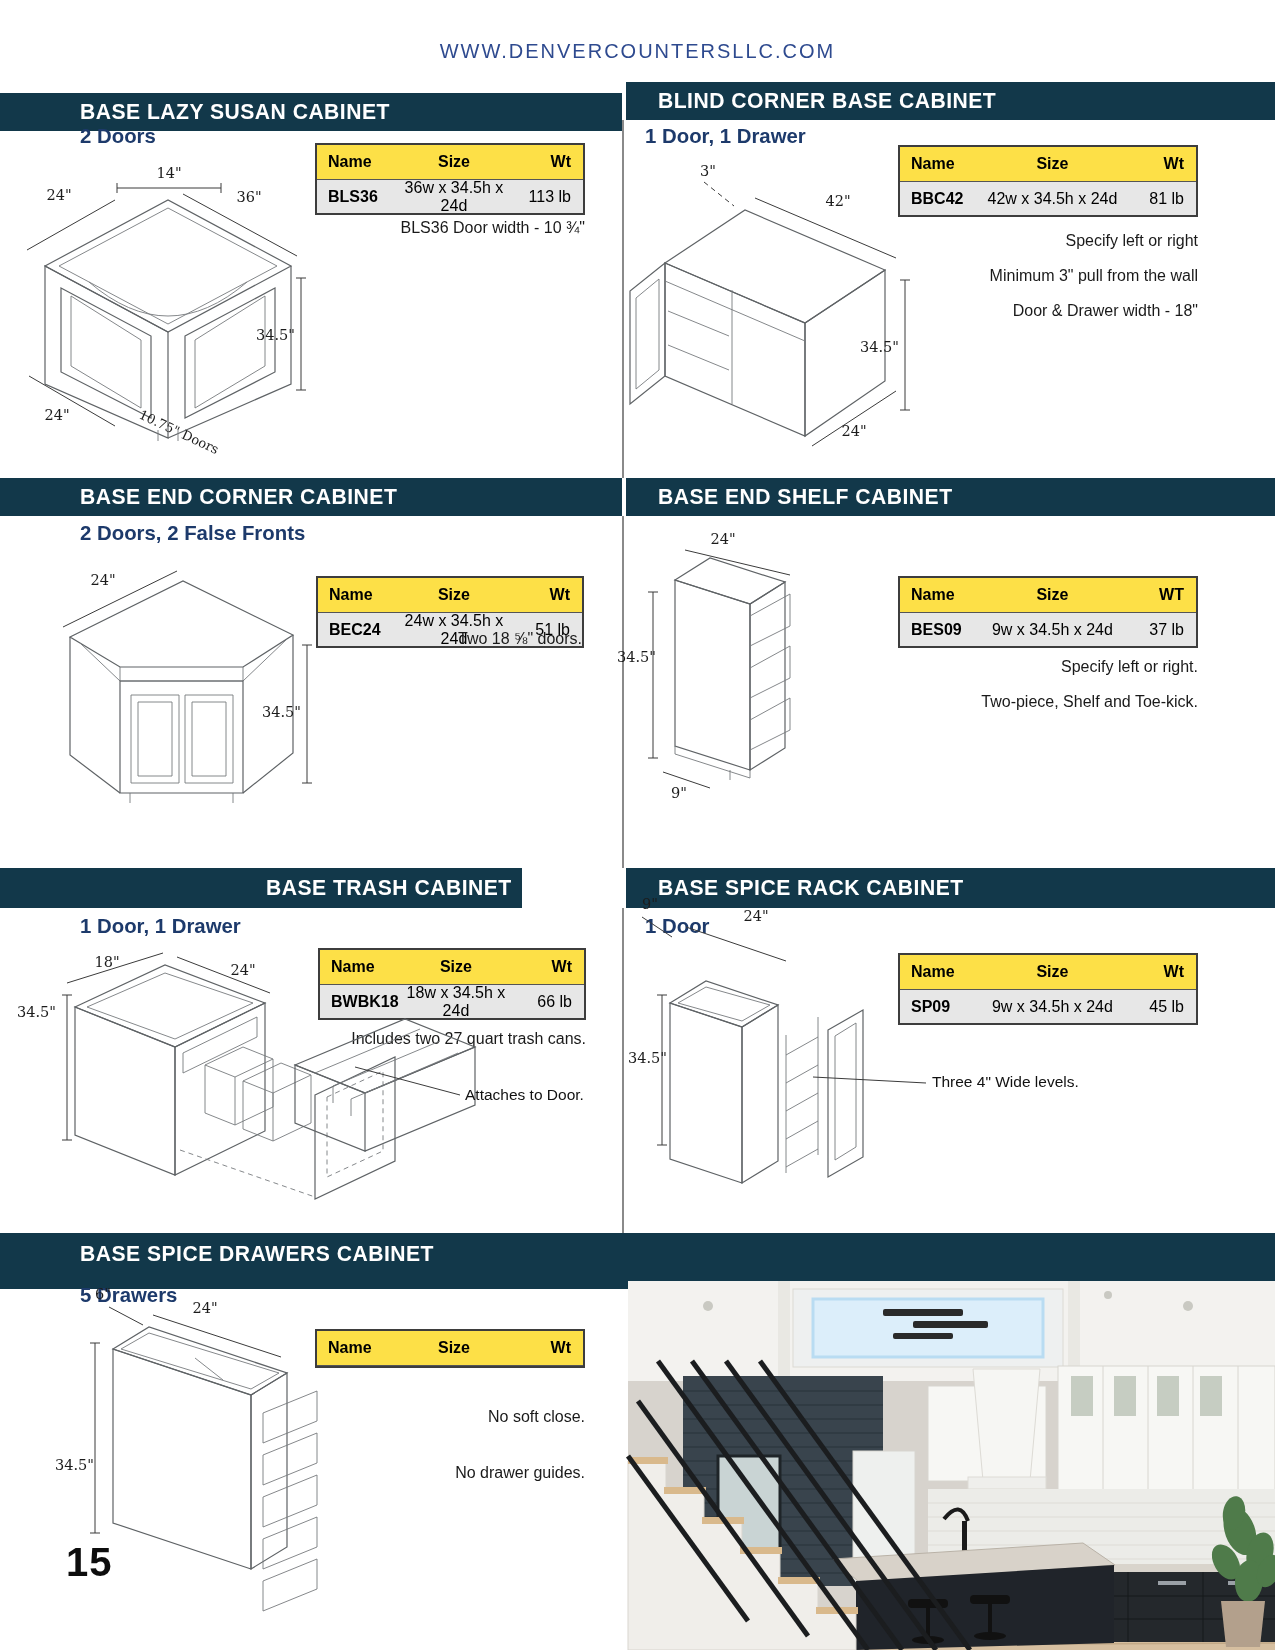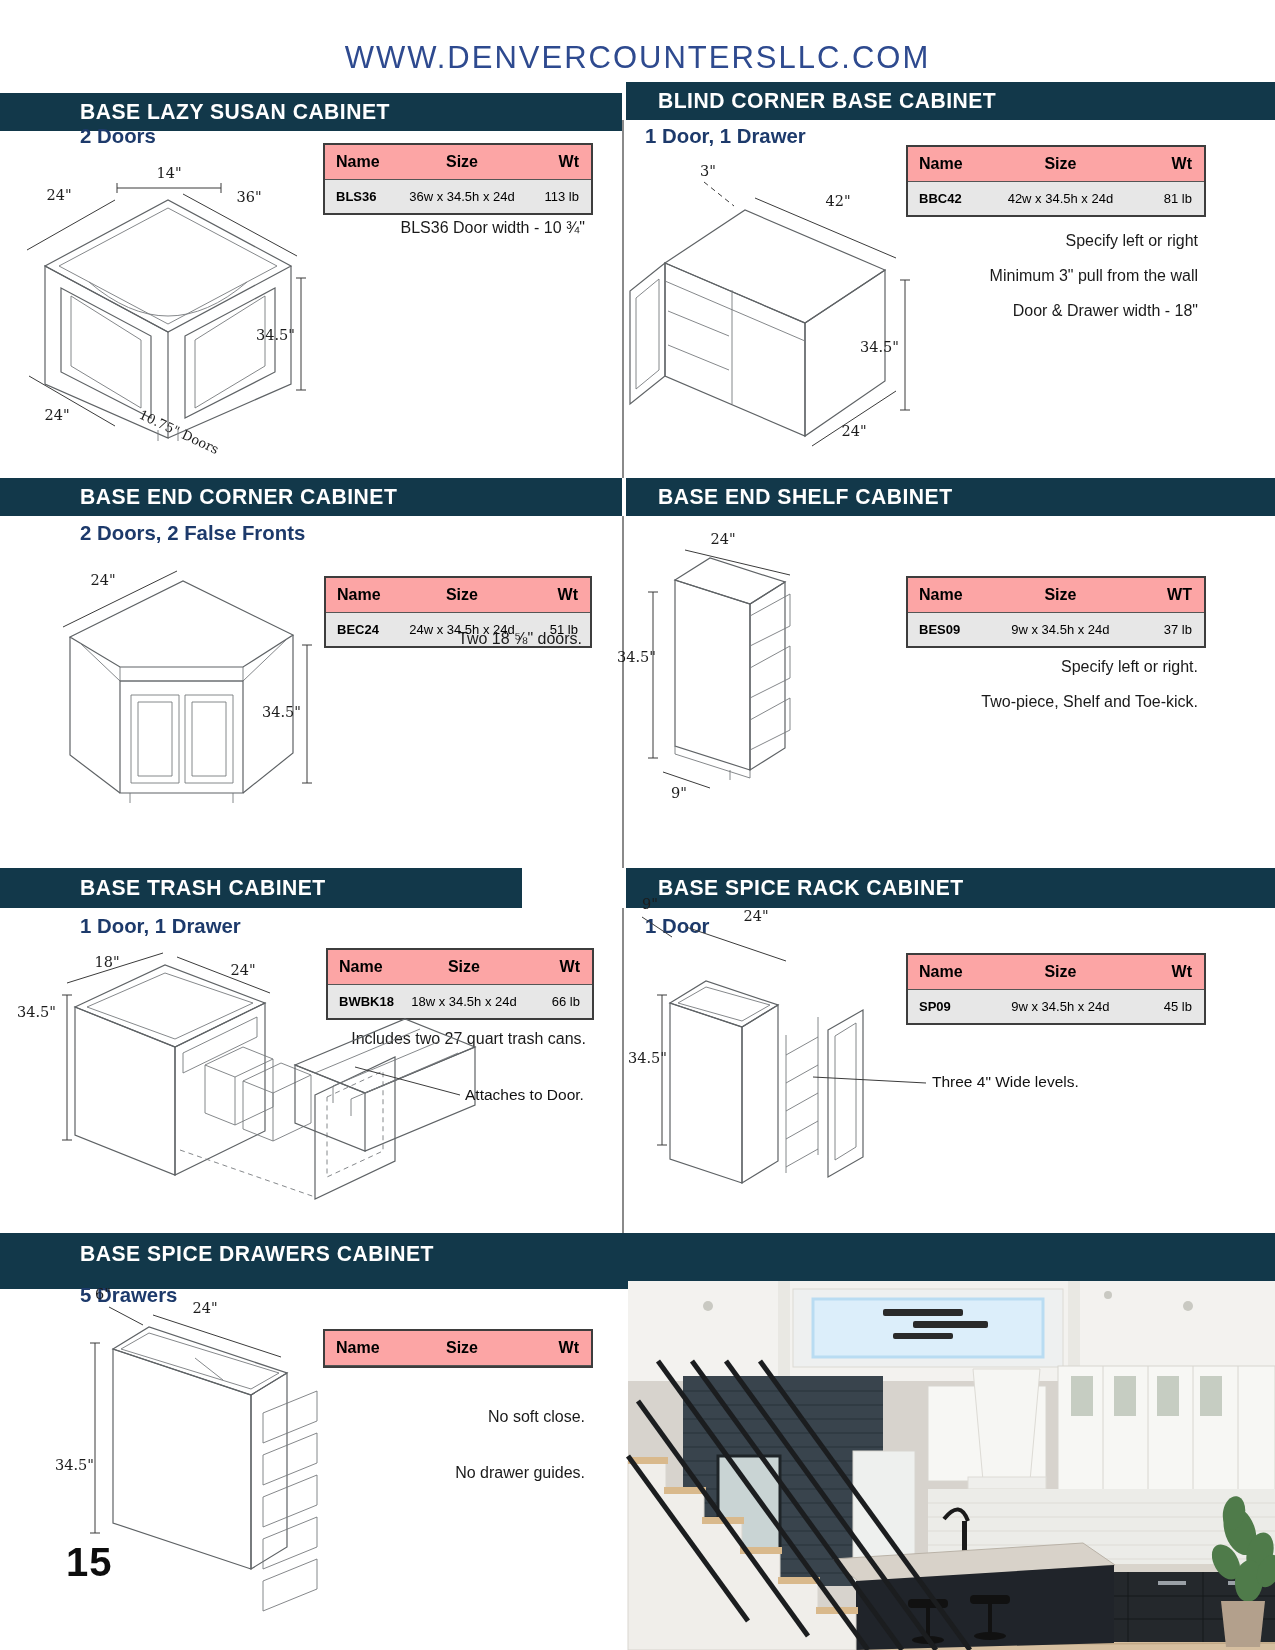--- a/index.html
+++ b/index.html
@@ -1,26 +1,26 @@
 <!DOCTYPE html>
 <html><head>
 <meta charset="utf-8">
 <style>
   html,body{margin:0;padding:0;background:#fff;}
   #page{position:relative;width:1275px;height:1650px;background:#ffffff;overflow:hidden;
         font-family:"Liberation Sans",sans-serif;}
   .url{position:absolute;top:40px;left:0;width:100%;text-align:center;
-       font-size:31px;letter-spacing:2px;color:#2e4a8f;font-weight:400;}
+       font-size:20px;letter-spacing:2px;color:#2e4a8f;font-weight:400;}
   .bar{position:absolute;height:38px;background:#12384a;}
   .bar-title{display:inline-block;color:#ffffff;font-weight:800;font-size:22px;
        letter-spacing:.5px;line-height:38px;transform:scaleX(.96);transform-origin:left;white-space:nowrap;}
   .subtitle{position:absolute;color:#1d3a6b;font-weight:800;font-size:21px;transform:scaleX(.97);transform-origin:left;}
   .divider{position:absolute;left:622px;width:2px;background:#8a8a8a;}
-  .spec{position:absolute;border:2px solid #3d3d3d;background:#fca5a5;box-sizing:border-box;margin-left:8px;}
-  .spec .hrow,.spec .drow{display:flex;align-items:center;height:33px;font-size:13px;}
+  .spec{position:absolute;border:2px solid #3d3d3d;background:#fde047;box-sizing:border-box;}
+  .spec .hrow,.spec .drow{display:flex;align-items:center;height:33px;font-size:16px;}
   .spec .hrow{font-weight:700;border-bottom:1.5px solid #555;height:34px;font-size:16px;}
   .spec .drow{background:#e7e7e7;}
   .c-name{width:29%;padding-left:11px;box-sizing:border-box;text-align:left;}
   .c-size{width:45%;text-align:center;}
   .c-wt{width:26%;padding-right:12px;box-sizing:border-box;text-align:right;}
   .drow .c-name{font-weight:700;}
   .note{position:absolute;font-size:16px;color:#1a1a1a;text-align:right;}
   .pagenum{position:absolute;left:66px;top:1540px;font-size:40px;font-weight:900;color:#0d0d0d;letter-spacing:1px;}
   svg{position:absolute;overflow:visible;}
   .ln{stroke:#5f6366;stroke-width:1.2;fill:none;}
@@ -40,21 +40,21 @@
   <div class="bar" style="left:0;top:82px;width:622px;margin-top:11px;">
     <span class="bar-title" style="margin-left:80px">BASE LAZY SUSAN CABINET</span></div>
   <div class="bar" style="left:626px;top:82px;width:649px;">
     <span class="bar-title" style="margin-left:32px">BLIND CORNER BASE CABINET</span></div>
 
   <div class="bar" style="left:0;top:478px;width:622px;">
     <span class="bar-title" style="margin-left:80px">BASE END CORNER CABINET</span></div>
   <div class="bar" style="left:626px;top:478px;width:649px;">
     <span class="bar-title" style="margin-left:32px">BASE END SHELF CABINET</span></div>
 
-  <div class="bar" style="left:0;top:868px;width:522px;height:40px;">
+  <div class="bar" style="left:0;top:868px;width:522px;height:40px;text-align:right;">
     <span class="bar-title" style="margin-left:80px;line-height:40px">BASE TRASH CABINET</span></div>
   <div class="bar" style="left:626px;top:868px;width:649px;height:40px;">
     <span class="bar-title" style="margin-left:32px;line-height:40px">BASE SPICE RACK CABINET</span></div>
 
   <div class="bar" style="left:0;top:1233px;width:1275px;height:56px;">
     <span class="bar-title" style="margin-left:80px;line-height:42px">BASE SPICE DRAWERS CABINET</span></div>
 
   <div class="divider" style="top:120px;height:358px;"></div>
   <div class="divider" style="top:516px;height:352px;"></div>
   <div class="divider" style="top:908px;height:325px;"></div>

